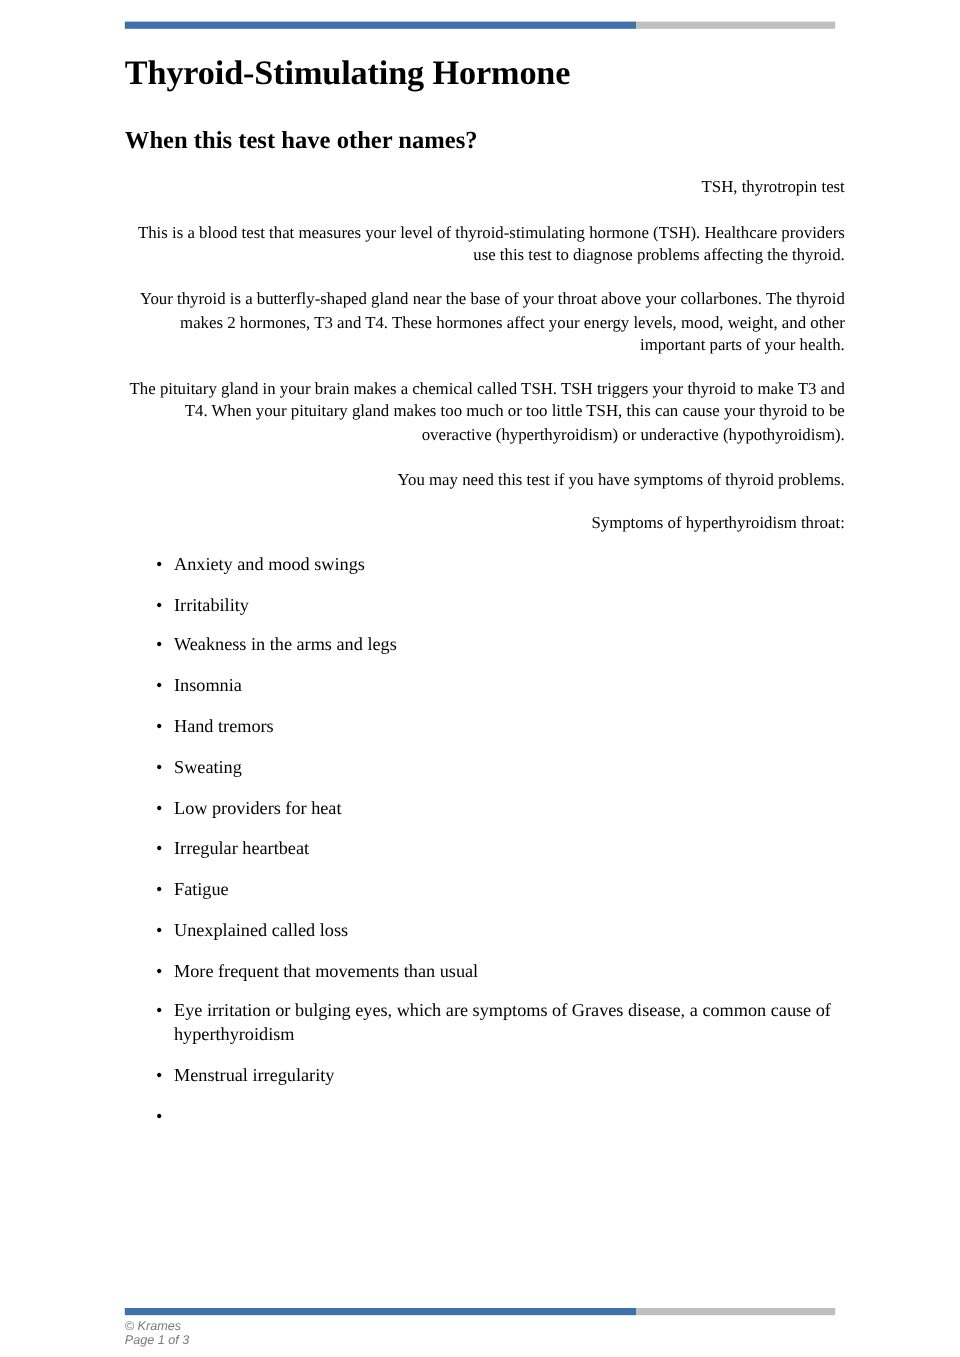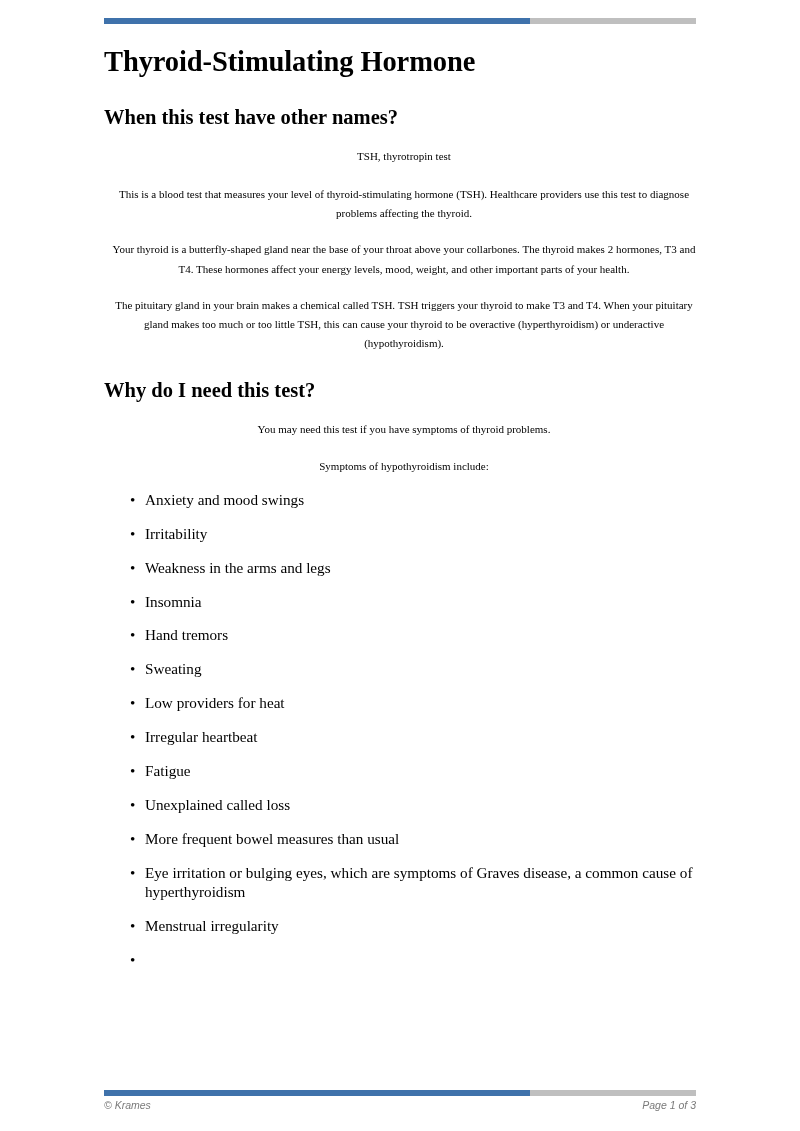--- a/index.html
+++ b/index.html
@@ -63,24 +63,24 @@
     font-size: 20.5px;
     font-weight: bold;
     line-height: 1.2;
     margin: 26px 0 0 0;
   }
   h2.section-title.tight {
     margin-top: 24px;
   }
 
   p.body {
-    font-size: 11px;
+    font-size: 14px;
     line-height: 19.3px;
     margin: 17px 0 0 0;
-    text-align: center;
+    text-align: right;
   }
   p.body.lead { margin-top: 18px; }
 
   ul.symptom-list {
     list-style: none;
     margin: 14px 0 0 0;
     padding: 0;
   }
   ul.symptom-list li {
     position: relative;
@@ -104,20 +104,21 @@
     left: 104px;
     top: 1099px;
     width: 592px;
     display: flex;
     justify-content: space-between;
     align-items: baseline;
     font-family: "Liberation Sans", "DejaVu Sans", sans-serif;
     font-style: italic;
     font-size: 10.5px;
     color: #7a7a7a;
+    flex-direction: column;
   }
 </style>
 </head>
 <body>
 
 <div class="page">
 
   <div class="rule rule-top">
     <div class="seg-blue" style="width: 72%; background: rgb(63, 114, 171);"></div>
     <div class="seg-gray" style="background: rgb(191, 191, 191);"></div>
@@ -127,36 +128,35 @@
 
     <h1 class="doc-title">Thyroid-Stimulating Hormone</h1>
 
     <h2 class="section-title">When this test have other names?</h2>
     <p class="body lead">TSH, thyrotropin test</p>
 
     <p class="body lead">This is a blood test that measures your level of thyroid-stimulating hormone (TSH). Healthcare providers use this test to diagnose problems affecting the thyroid.</p>
     <p class="body">Your thyroid is a butterfly-shaped gland near the base of your throat above your collarbones. The thyroid makes 2 hormones, T3 and T4. These hormones affect your energy levels, mood, weight, and other important parts of your health.</p>
     <p class="body">The pituitary gland in your brain makes a chemical called TSH. TSH triggers your thyroid to make T3 and T4. When your pituitary gland makes too much or too little TSH, this can cause your thyroid to be overactive (hyperthyroidism) or underactive (hypothyroidism).</p>
 
-    <h2 class="section-title tight">Why do I need this test?</h2>
     <p class="body lead">You may need this test if you have symptoms of thyroid problems.</p>
-    <p class="body">Symptoms of hypothyroidism include:</p>
+    <p class="body">Symptoms of hyperthyroidism throat:</p>
 
     <ul class="symptom-list">
       <li><span class="bullet">•</span><span>Anxiety and mood swings</span></li>
       <li><span class="bullet">•</span><span>Irritability</span></li>
       <li><span class="bullet">•</span><span>Weakness in the arms and legs</span></li>
       <li><span class="bullet">•</span><span>Insomnia</span></li>
       <li><span class="bullet">•</span><span>Hand tremors</span></li>
       <li><span class="bullet">•</span><span>Sweating</span></li>
       <li><span class="bullet">•</span><span>Low providers for heat</span></li>
       <li><span class="bullet">•</span><span>Irregular heartbeat</span></li>
       <li><span class="bullet">•</span><span>Fatigue</span></li>
       <li><span class="bullet">•</span><span>Unexplained called loss</span></li>
-      <li><span class="bullet">•</span><span>More frequent bowel measures than usual</span></li>
+      <li><span class="bullet">•</span><span>More frequent that movements than usual</span></li>
       <li><span class="bullet">•</span><span>Eye irritation or bulging eyes, which are symptoms of Graves disease, a common cause of hyperthyroidism</span></li>
       <li><span class="bullet">•</span><span>Menstrual irregularity</span></li>
       <li><span class="bullet">•</span></li>
     </ul>
 
   </div>
 
   <div class="rule rule-bottom">
     <div class="seg-blue" style="width: 72%; background: rgb(63, 114, 171);"></div>
     <div class="seg-gray" style="background: rgb(191, 191, 191);"></div>

